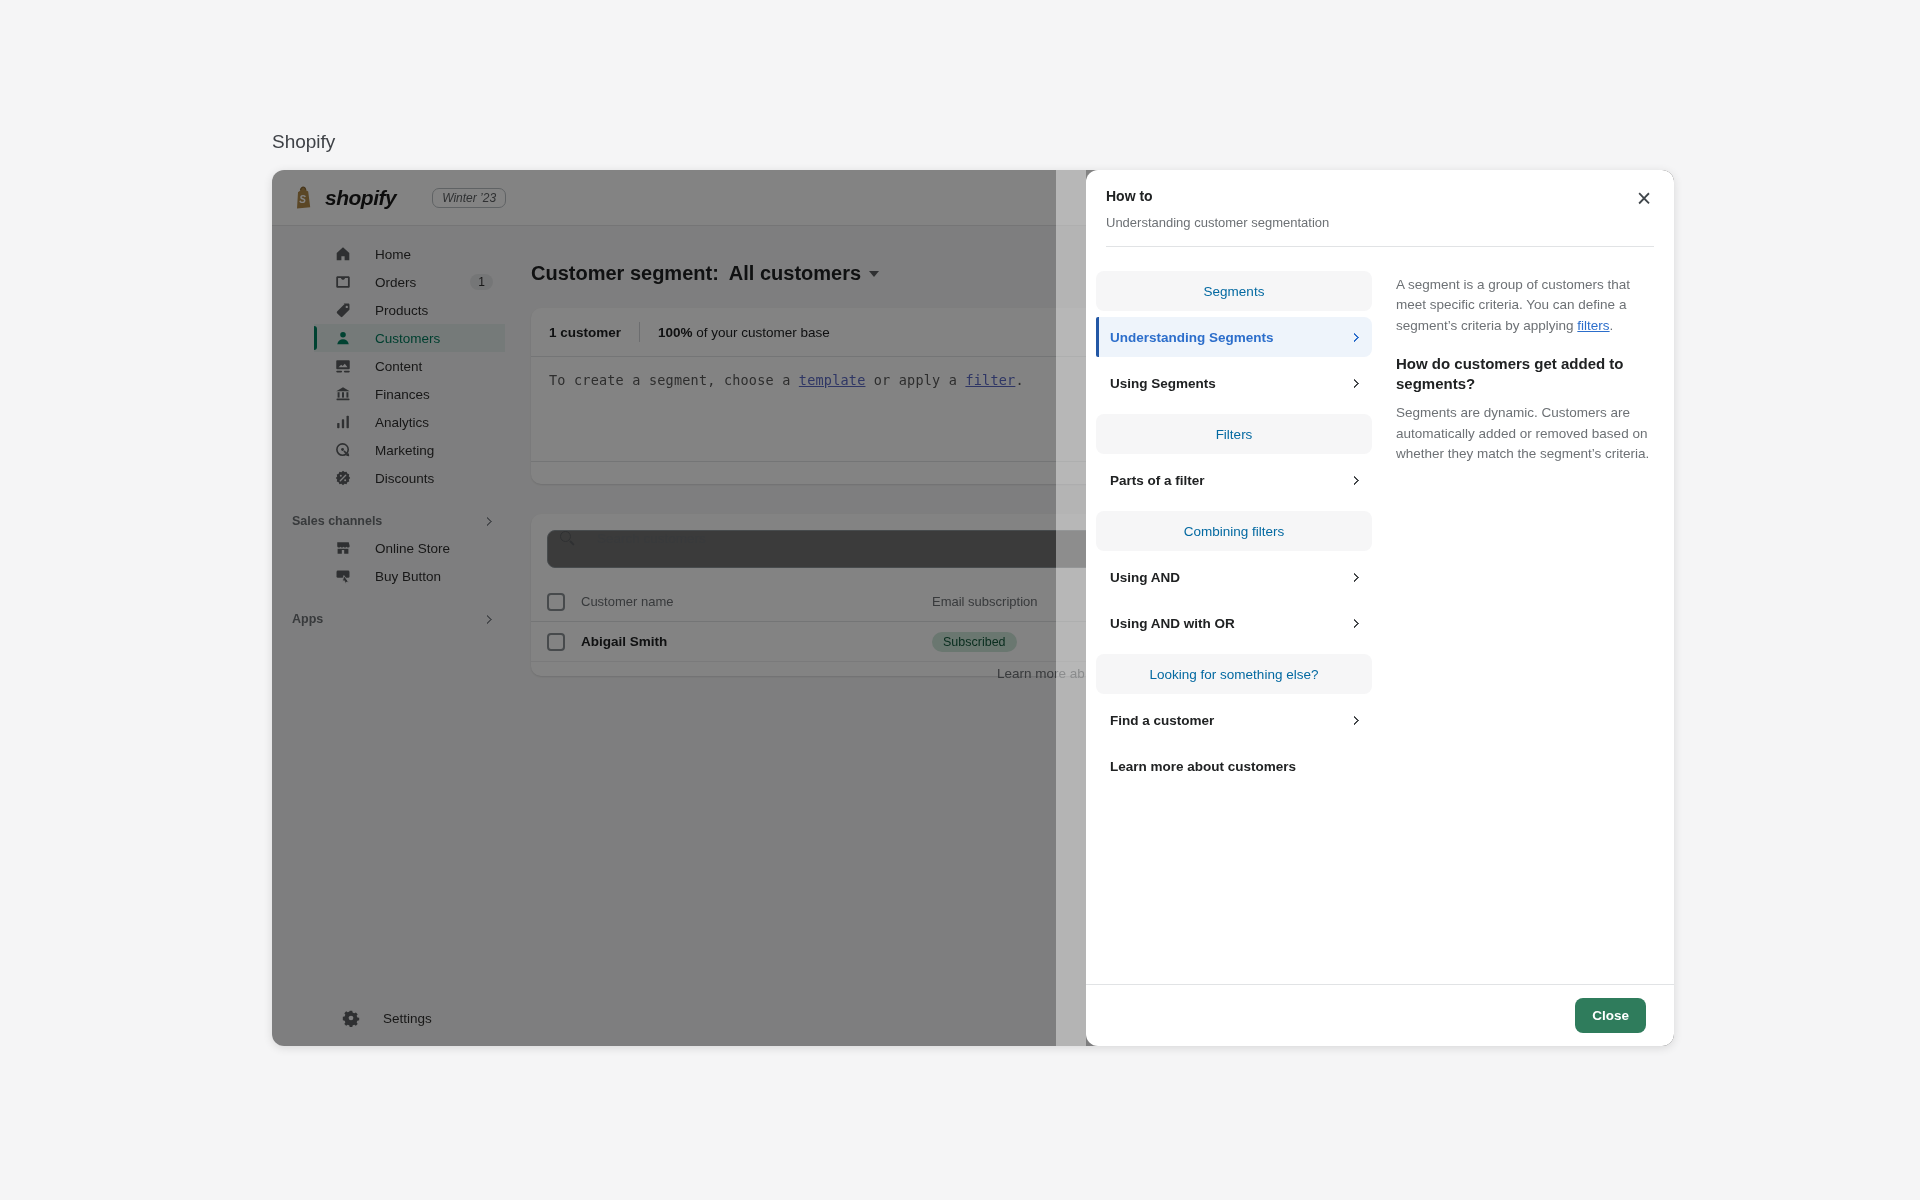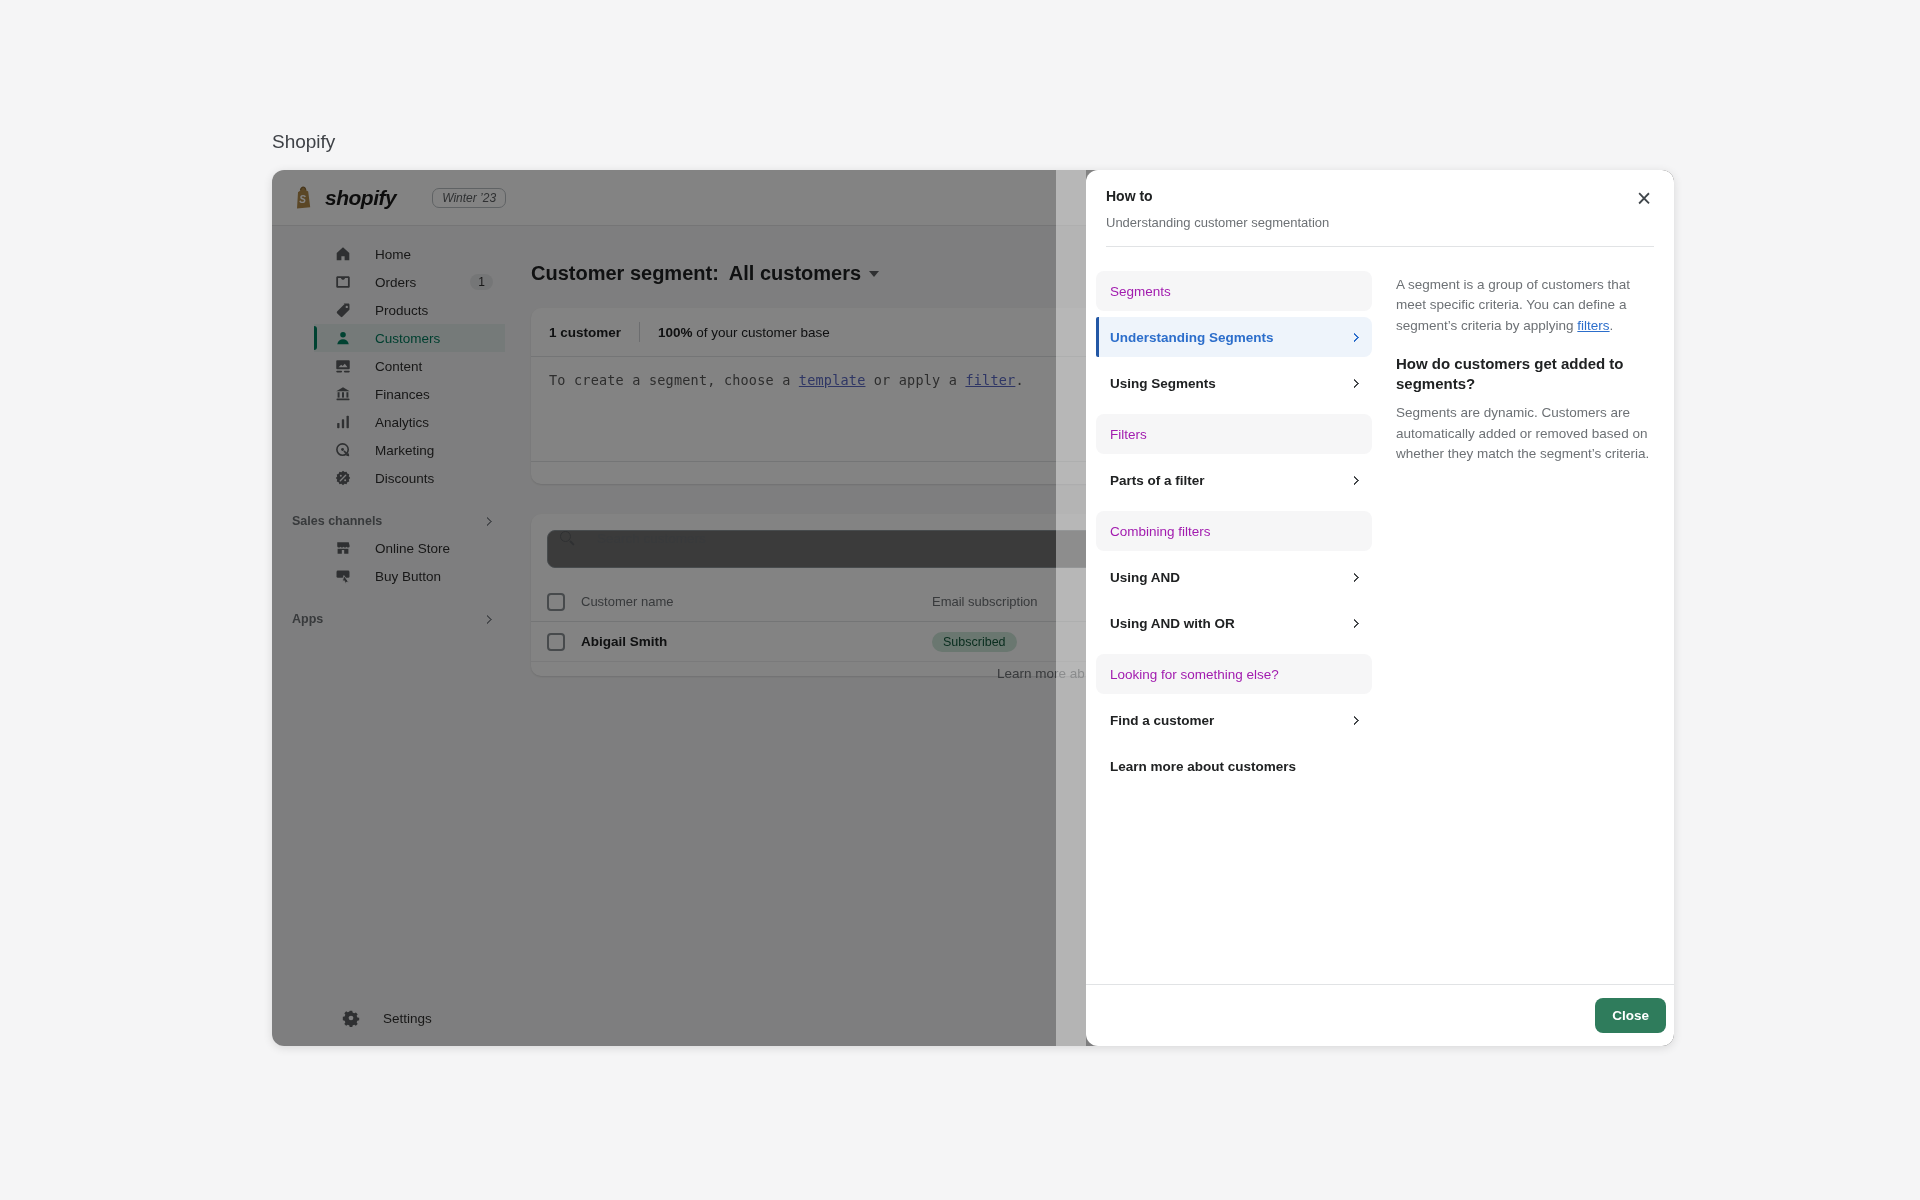--- a/index.html
+++ b/index.html
@@ -162,37 +162,37 @@
   .modal-body {
     position:absolute; top:86px; bottom:62px; left:0; right:0;
     padding:15px 24px 0 10px; display:flex; gap:24px; overflow:hidden;
   }
   .help-nav { width:276px; flex:0 0 auto; display:flex; flex-direction:column; }
   .nav-row {
     height:40px; border-radius:8px; display:flex; align-items:center;
     padding:0 14px; font-size:13.5px; margin-bottom:6px; flex:0 0 auto;
   }
   .nav-row .chev { margin-left:auto; color:#44474a; }
-  .nav-row.hdr { background:#f6f6f7; color:#a21caf; font-weight:400; margin-top:5px; }
+  .nav-row.hdr { background:#f6f6f7; color:#0369a1; font-weight:400; margin-top:5px;justify-content:center; }
   .nav-row.itm { color:#202223; font-weight:600; cursor:pointer; }
   .nav-row.itm.active {
     background:#eef4fb; color:#2c6ecb;
     border-left:3px solid #2257a5; padding-left:11px; border-radius:2px 8px 8px 2px;
   }
   .nav-row.itm.active .chev { color:#2c6ecb; }
 
   .help-content { flex:1; padding-top:4px; }
   .help-content p { font-size:13.5px; color:#6d7175; line-height:1.5; }
   .help-content .link { color:#2c6ecb; text-decoration:underline; cursor:pointer; }
   .help-content h3 { font-size:15px; font-weight:700; color:#202223; line-height:1.35; margin:18px 0 9px; }
 
   .modal-footer {
     position:absolute; left:0; right:0; bottom:0; height:62px;
     border-top:1px solid #e1e3e5; display:flex; align-items:center;
-    justify-content:flex-end; padding-right:8px;
+    justify-content:flex-end; padding-right:28px;
   }
   .btn-close {
     background:#2f7c5c; color:#fff; border:none; border-radius:8px;
     padding:10px 17px; font-size:13.5px; font-weight:600; cursor:pointer;
     font-family:"Liberation Sans",sans-serif;
   }
 
   svg { display:block; }
 </style>
 </head>

